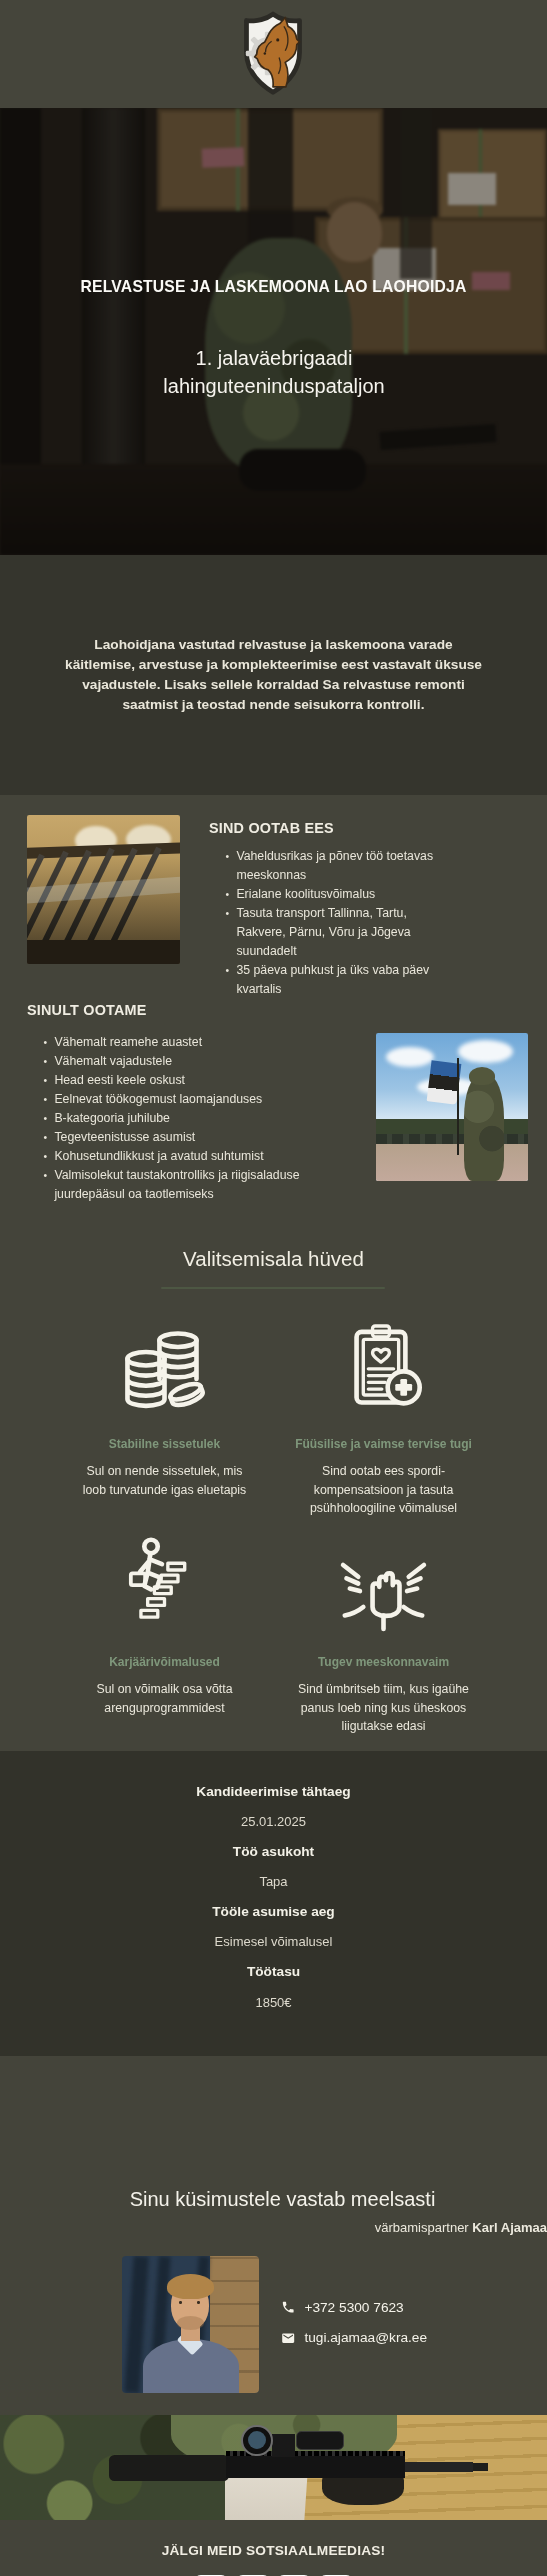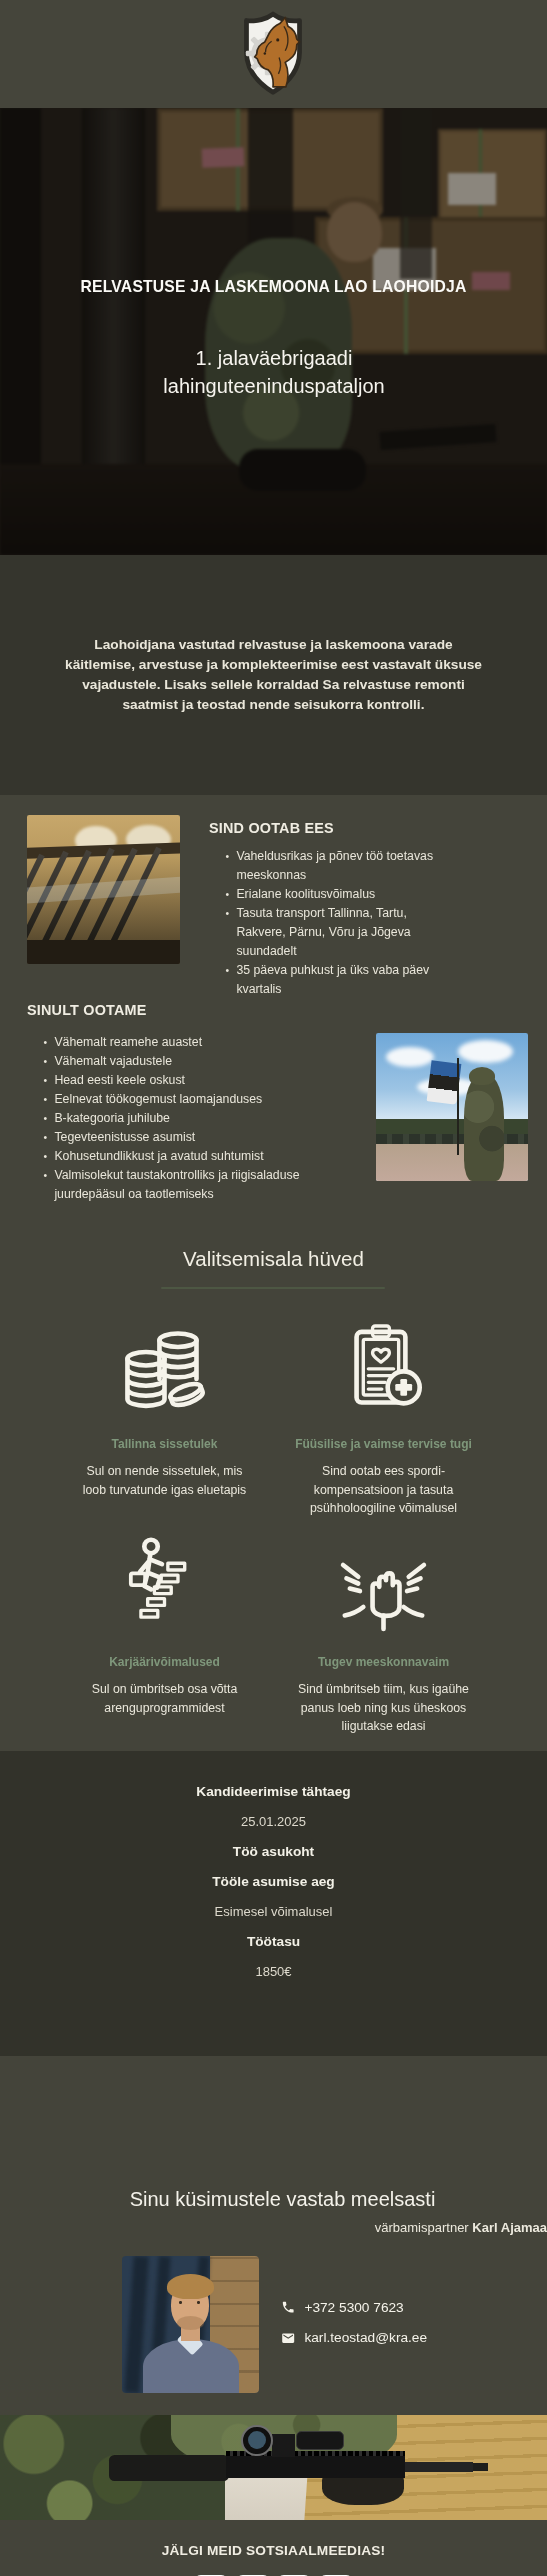--- a/index.html
+++ b/index.html
@@ -292,21 +292,21 @@
       <svg viewBox="0 0 120 120" class="iconstroke">
         <ellipse cx="76" cy="30" rx="22" ry="8"></ellipse>
         <path d="M54 30 v46 M98 30 v46 M54 42 a22 8 0 0 0 44 0 M54 54 a22 8 0 0 0 44 0 M54 66 a22 8 0 0 0 44 0"></path>
         <ellipse cx="38" cy="52" rx="22" ry="8"></ellipse>
         <path d="M16 52 v48 M60 52 v48 M16 64 a22 8 0 0 0 44 0 M16 76 a22 8 0 0 0 44 0 M16 88 a22 8 0 0 0 44 0 M16 100 a22 8 0 0 0 44 0"></path>
         <g transform="rotate(-20 86 94)">
             <ellipse cx="86" cy="91" rx="19" ry="7"></ellipse>
             <path d="M67 91 v7 a19 7 0 0 0 38 0 v-7"></path>
           </g>
       </svg>
-      <p class="f-title">Tallinna sissetulek</p>
+      <p class="f-title">Stabiilne sissetulek</p>
       <p class="f-text">Sul on nende sissetulek, mis loob turvatunde igas eluetapis</p>
     </div>
     <div class="feature">
       <svg viewBox="0 0 120 120" class="iconstroke">
         <rect x="28" y="20" width="58" height="84" rx="6"></rect>
         <rect x="36" y="29" width="42" height="66" rx="2" stroke-width="4"></rect>
         <rect x="47" y="13" width="20" height="13" rx="3" stroke-width="4"></rect>
         <path d="M57 44 c-3 -5 -10 -4 -10 1 c0 4 5 7 10 11 c5 -4 10 -7 10 -11 c0 -5 -7 -6 -10 -1 z" stroke-width="4"></path>
         <path d="M42 64 h30 M42 72 h30 M42 80 h20 M42 88 h16" stroke-width="4"></path>
         <circle cx="84" cy="86" r="19" fill="#44443a"></circle>
@@ -326,40 +326,41 @@
         <circle cx="44" cy="16" r="8"></circle>
         <path d="M43 26 L40 47 M40 47 L55 53 L51 65 M40 47 L36 63 L44 67 M42 31 L57 37 M42 33 L31 46"></path>
         <rect x="20" y="48" width="17" height="14" rx="2" stroke-width="4.5"></rect>
         <rect x="64" y="36" width="20" height="8" stroke-width="4"></rect>
         <rect x="56" y="50" width="20" height="8" stroke-width="4"></rect>
         <rect x="48" y="64" width="20" height="8" stroke-width="4"></rect>
         <rect x="40" y="78" width="20" height="8" stroke-width="4"></rect>
         <rect x="32" y="92" width="20" height="8" stroke-width="4"></rect>
       </svg>
       <p class="f-title">Karjäärivõimalused</p>
-      <p class="f-text">Sul on ümbritseb osa võtta arenguprogrammidest</p>
+      <p class="f-text">Sul on võimalik osa võtta arenguprogrammidest</p>
     </div>
     <div class="feature">
       <svg viewBox="0 0 120 120" class="iconstroke">
         <path d="M47 88 V64 q0 -4 4 -4 t4 4 V56 q0 -4 4 -4 t4 4 v-4 q0 -4 4 -4 t4 4 v10 q0 -4 4 -4 t4 4 V88 c0 14 -32 14 -32 0 z"></path>
         <path d="M60 114 V98"></path>
         <path d="M12 38 l18 14 M16 54 l14 6 M20 66 l12 3"></path>
         <path d="M108 38 l-18 14 M104 54 l-14 6 M100 66 l-12 3"></path>
         <path d="M14 98 q12 -2 22 -10 M106 98 q-12 -2 -22 -10"></path>
       </svg>
       <p class="f-title">Tugev meeskonnavaim</p>
       <p class="f-text">Sind ümbritseb tiim, kus igaühe panus loeb ning kus üheskoos liigutakse edasi</p>
     </div>
   </div>
 </section>
 
 <section class="details">
   <p class="dl">Kandideerimise tähtaeg</p>
   <p class="dv">25.01.2025</p>
   <p class="dl">Töö asukoht</p>
+  <p class="dv">Tapa</p>
   <p class="dl">Tööle asumise aeg</p>
   <p class="dv">Esimesel võimalusel</p>
   <p class="dl">Töötasu</p>
   <p class="dv">1850€</p>
 </section>
 
 <section class="contact">
   <h2 class="contact-h">Sinu küsimustele vastab meelsasti</h2>
   <div class="contact-role">
     <span>värbamispartner</span>
@@ -383,21 +384,21 @@
     <div class="c-row">
       <svg viewBox="0 0 24 24">
         <path fill="#f5f3ea" d="M6.62 10.79c1.44 2.83 3.76 5.14 6.59 6.59l2.2-2.21c.27-.27.67-.36 1.02-.24 1.12.37 2.33.57 3.57.57.55 0 1 .45 1 1V20c0 .55-.45 1-1 1-9.39 0-17-7.61-17-17 0-.55.45-1 1-1h3.5c.55 0 1 .45 1 1 0 1.25.2 2.45.57 3.57.11.35.03.74-.25 1.02l-2.2 2.2z"></path>
       </svg>
       <span>+372 5300 7623</span>
     </div>
     <div class="c-row">
       <svg viewBox="0 0 24 24">
         <path fill="#f5f3ea" d="M20 4H4c-1.1 0-2 .9-2 2v12c0 1.1.9 2 2 2h16c1.1 0 2-.9 2-2V6c0-1.1-.9-2-2-2zm0 4l-8 5-8-5V6l8 5 8-5v2z"></path>
       </svg>
-      <span>karl.teostad@kra.ee</span>
+      <span>tugi.ajamaa@kra.ee</span>
     </div>
   </div>
 </section>
 
 <section class="rifleimg">
   <div class="ha wood"></div>
   <div class="ha tent"></div>
   <div class="ha cam"></div>
   <div class="ha helmet"></div>
   <div class="ha facearea"></div>

